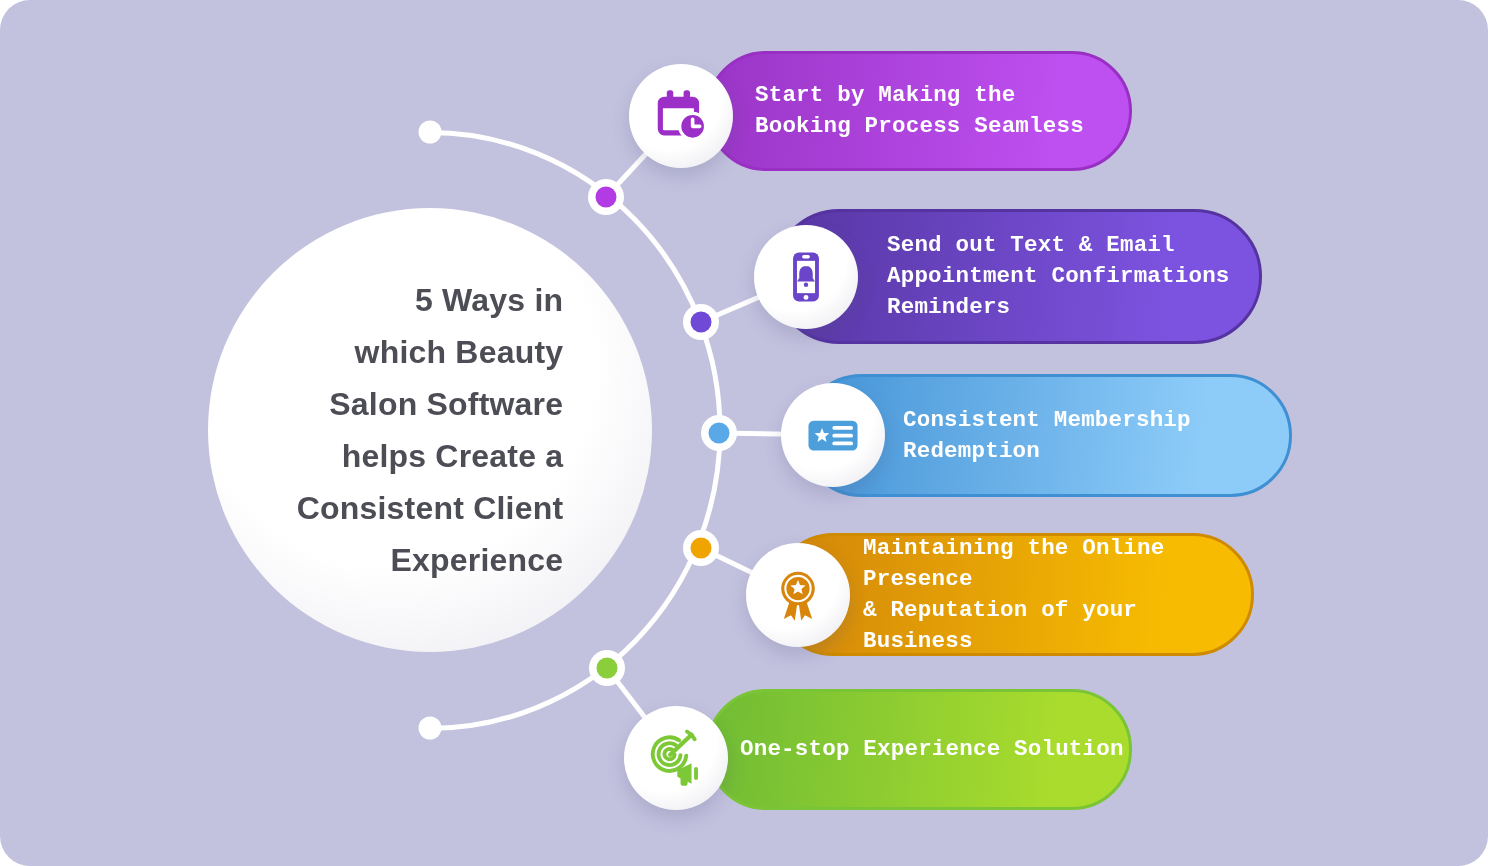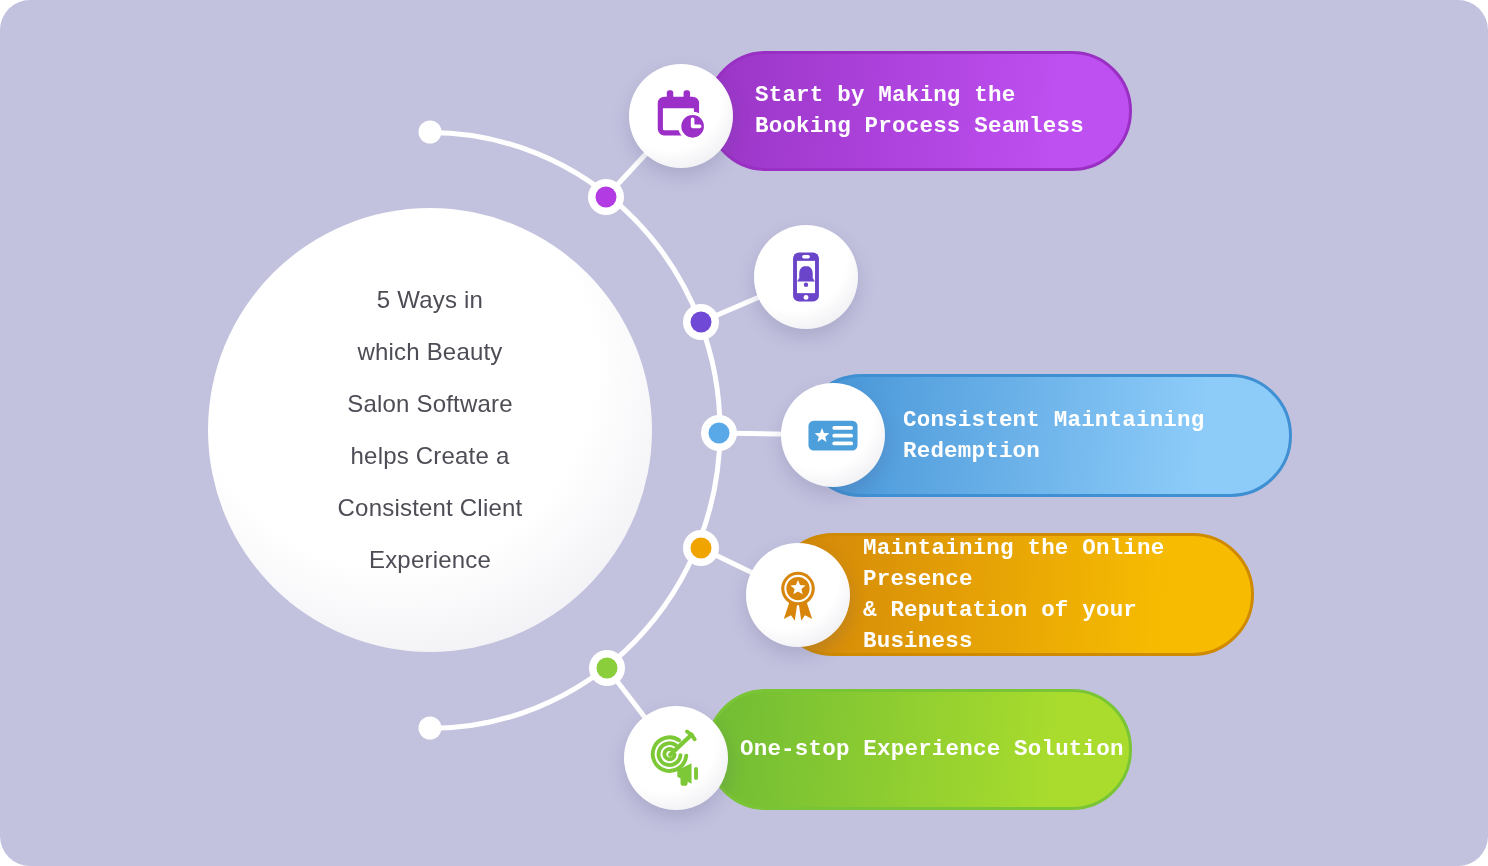--- a/index.html
+++ b/index.html
@@ -13,22 +13,22 @@
     overflow:hidden;
   }
   .connector-svg { position:absolute; left:0; top:0; z-index:1; }
   .title-circle {
     position:absolute; left:208px; top:208px; width:444px; height:444px;
     border-radius:50%; z-index:2;
     background:radial-gradient(circle at 42% 36%, #ffffff 52%, #f2f2f6 78%, #e6e6ed 100%);
     display:flex; align-items:center; justify-content:center;
   }
   .title-text {
-    white-space:pre-line; text-align:center;
-    font-size:24px; line-height:52px; font-weight:400;
+    white-space:pre-line; text-align:right;
+    font-size:32px; line-height:52px; font-weight:700;
     color:#4d4d56; letter-spacing:0.2px;
   }
   .pill {
     position:absolute; z-index:3;
     display:flex; flex-direction:column; justify-content:center;
     background:linear-gradient(95deg, var(--from) 0%, var(--to) 82%);
     border:3px solid var(--rim);
     color:#ffffff;
   }
   .pill-label {
@@ -103,22 +103,27 @@
 Salon Software
 helps Create a
 Consistent Client
 Experience</div>
     </div>
 
     <div class="pill pill-1" style="--from: #9a35c6; --to: #be4ff0; --rim: #9930c3; --dot: #b23be3; --icon: #9c2fc8;">
       <div class="pill-label">Start by Making the
 Booking Process Seamless</div>
     </div>
+    <div class="pill pill-2" style="--from: #5736a2; --to: #7c53e0; --rim: #5533a0; --dot: #7049d6; --icon: #6a44c9;">
+      <div class="pill-label">Send out Text &amp; Email
+Appointment Confirmations
+Reminders</div>
+    </div>
     <div class="pill pill-3" style="--from: #4493d6; --to: #8dccf9; --rim: #3f90d3; --dot: #59a9e9; --icon: #4d9fdb;">
-      <div class="pill-label">Consistent Maintaining
+      <div class="pill-label">Consistent Membership
 Redemption</div>
     </div>
     <div class="pill pill-4" style="--from: #d2850a; --to: #f7bc01; --rim: #cf8a00; --dot: #f0a400; --icon: #d8860b;">
       <div class="pill-label">Maintaining the Online Presence
 &amp; Reputation of your Business</div>
     </div>
     <div class="pill pill-5" style="--from: #70bc35; --to: #a9dc2d; --rim: #7ac535; --dot: #8bce3b; --icon: #7dc837;">
       <div class="pill-label">One-stop Experience Solution</div>
     </div>
 

